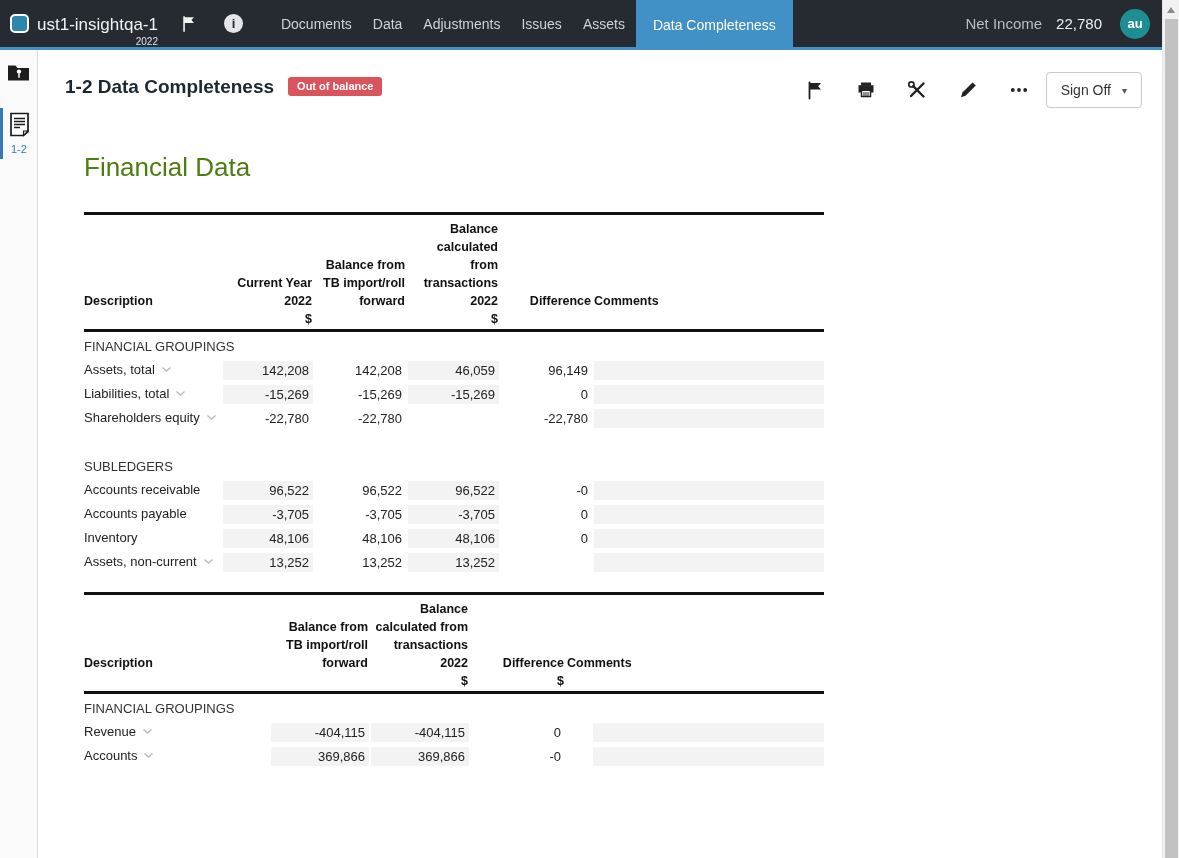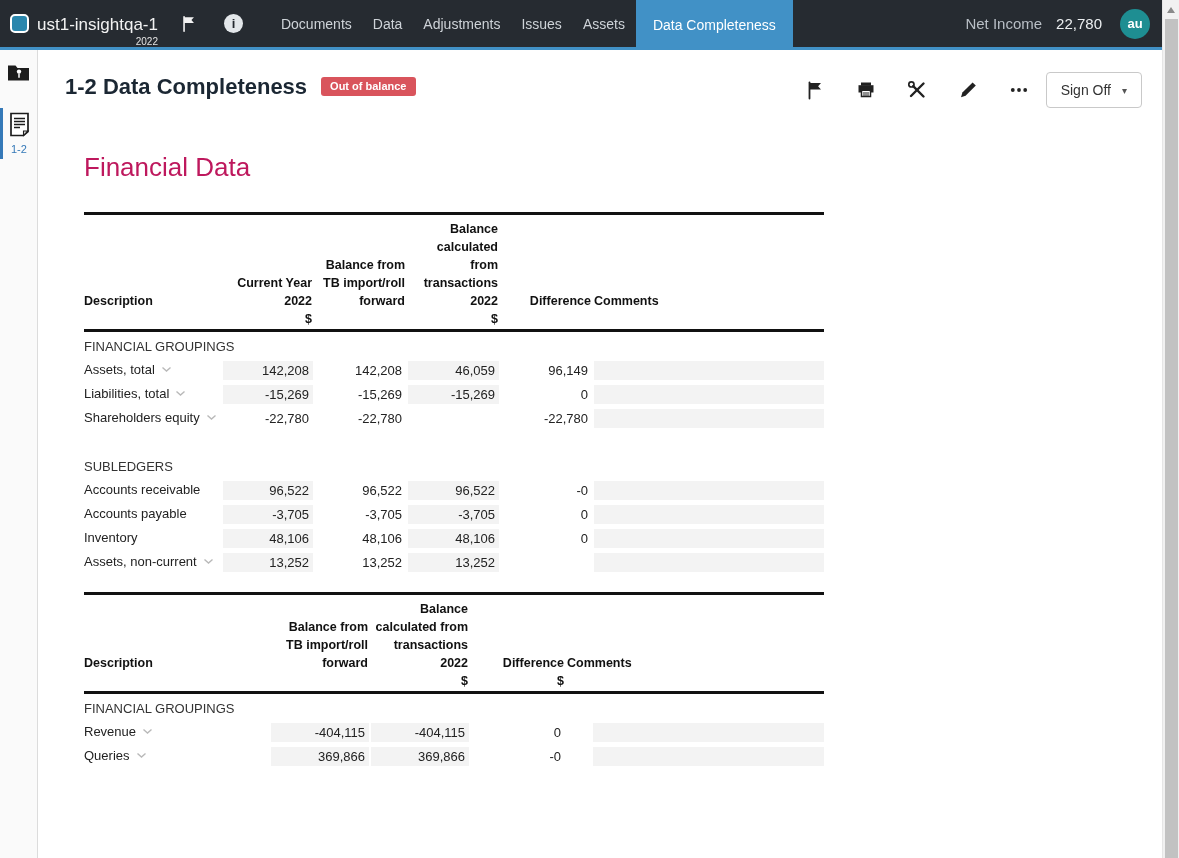--- a/index.html
+++ b/index.html
@@ -68,36 +68,36 @@
     margin-top:22px; border-left:3px solid #3579b8; padding:4px 0 4px 6px; cursor:pointer;
   }
   .sb-doc-label { display:block; color:#3579b8; font-size:11px; margin-top:2px; text-align:left; padding-left:2px; }
 
   
   .content { position:absolute; top:50px; left:39px; right:17px; bottom:0; background:#fff; overflow:hidden; }
 
   .page-header {
     height:58px; padding:26px 20px 0 26px; display:flex; align-items:flex-start;
   }
-  .page-title { font-size:22px; font-weight:700; color:#1b2733; line-height:22px; white-space:nowrap; }
+  .page-title { font-size:19px; font-weight:700; color:#1b2733; line-height:22px; white-space:nowrap; }
   .status-badge {
     margin-left:14px; margin-top:1px; background:#d9545c; color:#fff; font-size:11px; font-weight:700;
     padding:3px 9px 4px; border-radius:3px; line-height:12px; white-space:nowrap;
   }
   .header-actions { margin-left:auto; display:flex; align-items:center; gap:31px; margin-top:-4px; }
   .action-icon { display:inline-flex; cursor:pointer; }
   .signoff-btn {
     margin-left:-14px; height:36px; padding:0 14px; background:#fff; border:1px solid #c9c9c9;
     border-radius:4px; font-size:14px; color:#333; display:inline-flex; align-items:center; gap:11px;
     cursor:pointer; font-family:"Liberation Sans",sans-serif;
   }
   .caret { font-size:10px; color:#555; }
 
   .doc { padding:44px 0 0 45px; }
-  .doc-heading { font-size:26px; font-weight:400; color:#be185d; line-height:30px; margin-bottom:30px; }
+  .doc-heading { font-size:26px; font-weight:400; color:#4d7c0f; line-height:30px; margin-bottom:30px; }
 
   
   table.fin-table {
     border-collapse:collapse; table-layout:fixed; width:740px; border-top:3px solid #111;
   }
   .fin-table th { border-bottom:3px solid #111; padding:5px 0 1px; vertical-align:bottom; }
   .hbox { display:flex; flex-direction:column; justify-content:flex-start; }
   .hline { font-size:12.5px; font-weight:700; color:#111; line-height:18px; white-space:nowrap; }
   th.al-right .hline { text-align:right; padding-right:3px; }
   th.al-left .hline { text-align:left; }
@@ -490,21 +490,21 @@
                 <div class="cell shaded num">-404,115</div>
               </td>
               <td>
                 <div class="cell num">0</div>
               </td>
               <td>
                 <div class="cell shaded comment"></div>
               </td>
             </tr>
             <tr class="data-row">
-              <td class="desc-cell"><span>Queries</span><span class="chev"><svg width="11" height="7" viewBox="0 0 11 7">
+              <td class="desc-cell"><span>Accounts</span><span class="chev"><svg width="11" height="7" viewBox="0 0 11 7">
                     <polyline points="1.5,1.5 5.5,5 9.5,1.5" fill="none" stroke="#b9b9b9" stroke-width="1.4"></polyline>
                   </svg></span></td>
               <td>
                 <div class="cell shaded num">369,866</div>
               </td>
               <td>
                 <div class="cell shaded num">369,866</div>
               </td>
               <td>
                 <div class="cell num">-0</div>

